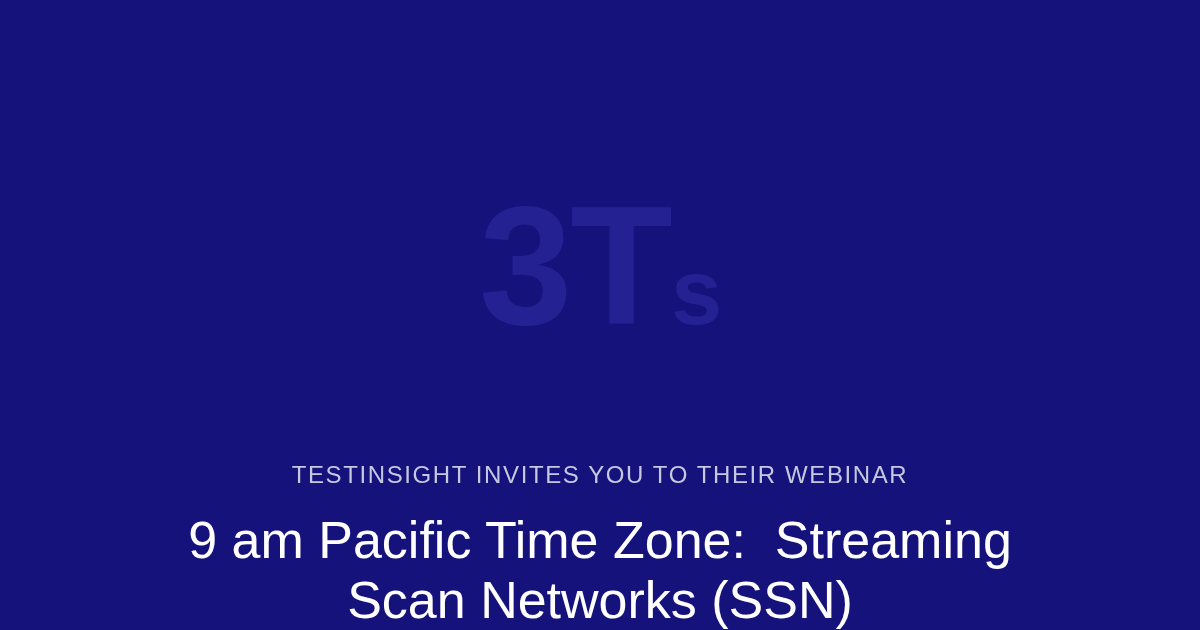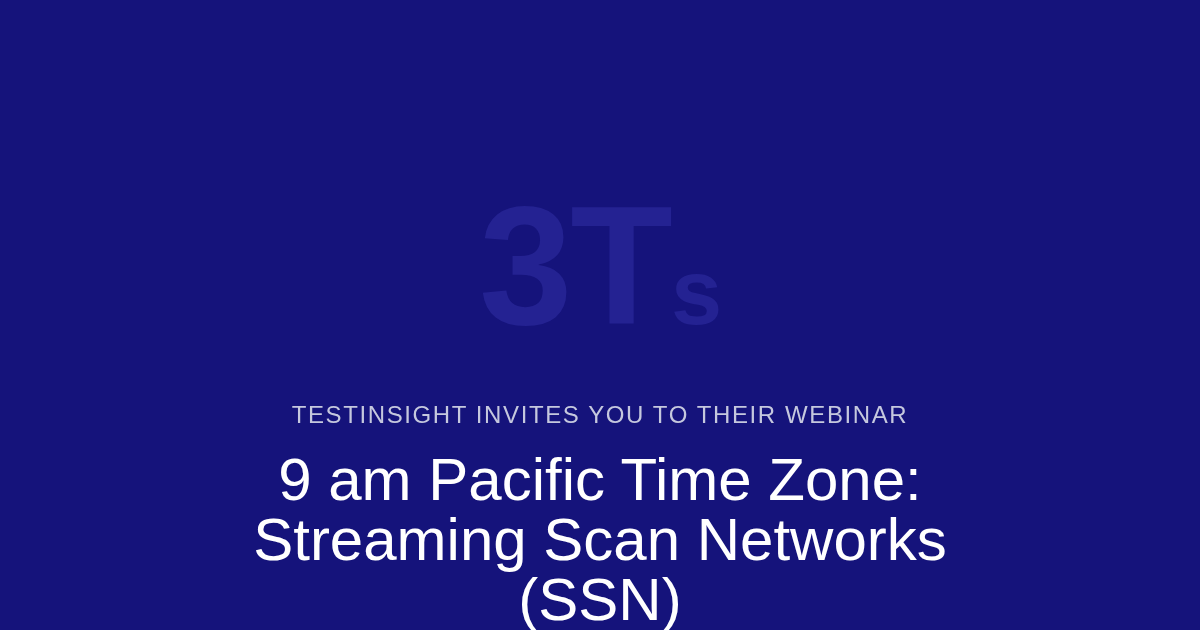--- a/index.html
+++ b/index.html
@@ -70,21 +70,21 @@
     font-weight: 400;
     letter-spacing: 1.6px;
     line-height: 1.2;
     text-transform: uppercase;
     margin: 0 0 20px 0;
     white-space: nowrap;
   }
 
   .headline {
     color: #FFFFFF;
-    font-size: 60px;
+    font-size: 52px;
     font-weight: 400;
     line-height: 60px;
     letter-spacing: 0px;
     margin: 0;
     white-space: pre-wrap;
   }
 </style>
 </head>
 <body>
 

